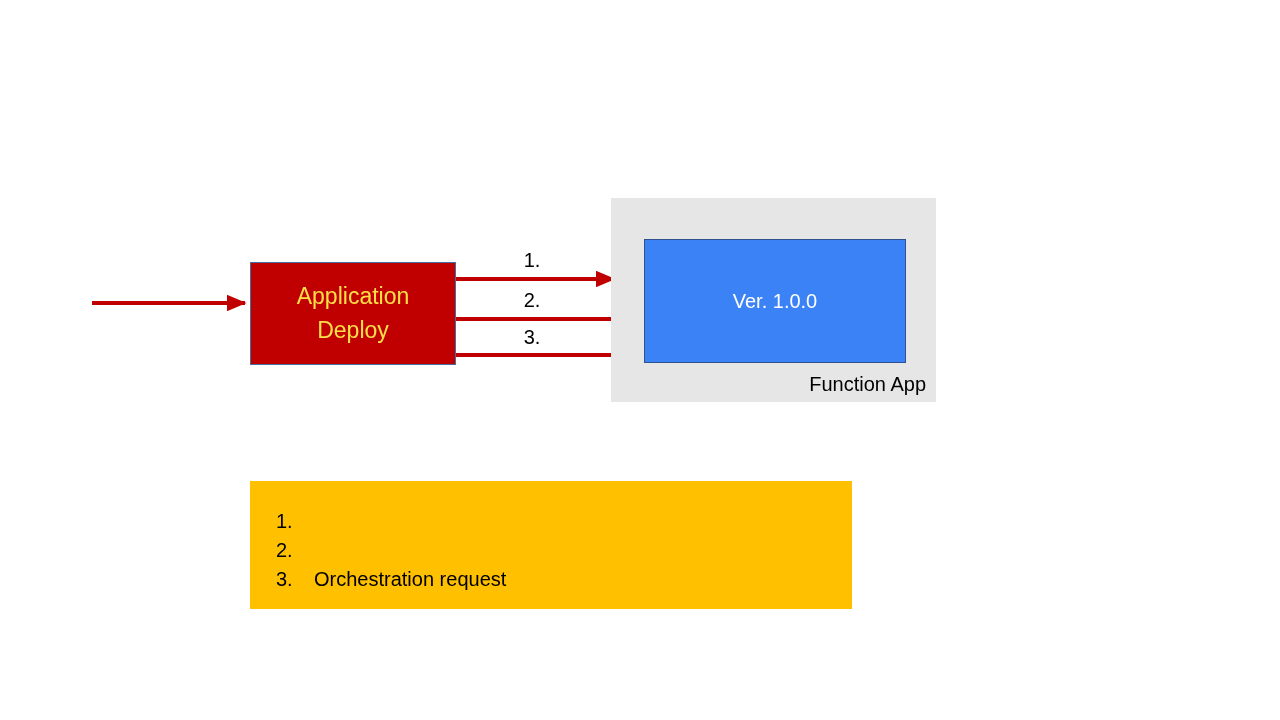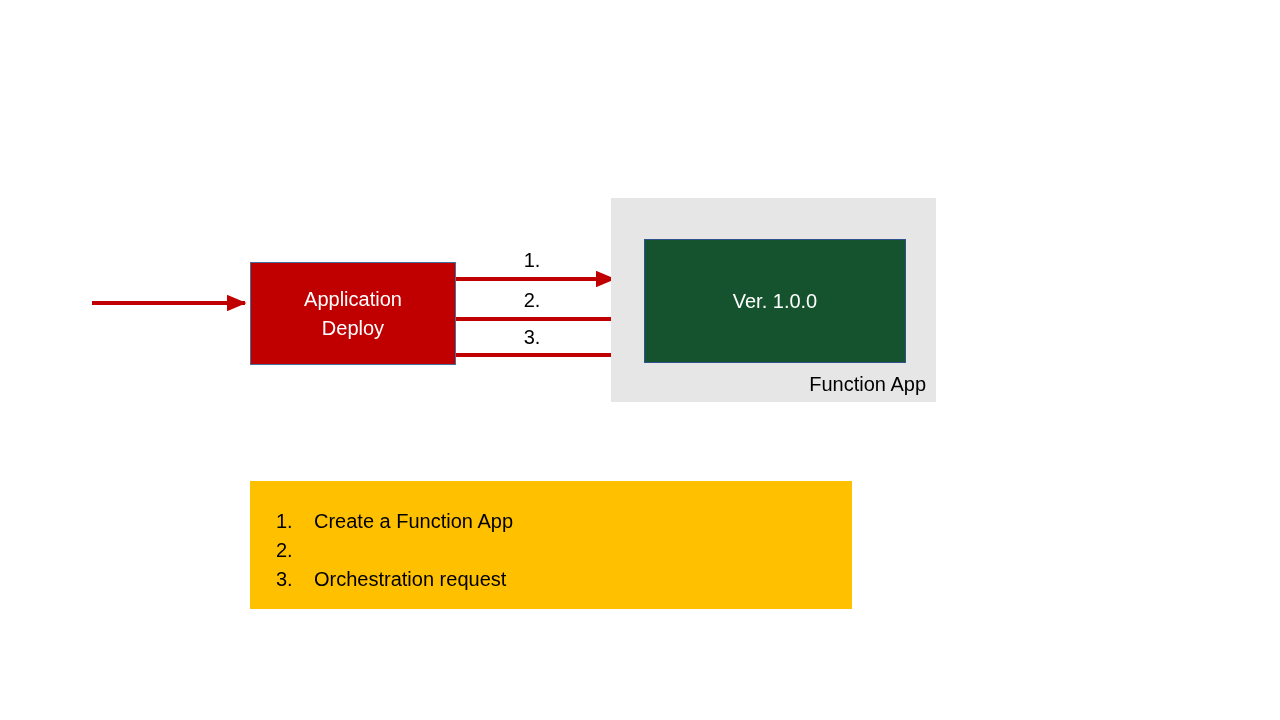--- a/index.html
+++ b/index.html
@@ -55,21 +55,21 @@
     margin-top: 12px;
   }
 
   
   .version-box {
     position: absolute;
     left: 644px;
     top: 239px;
     width: 262px;
     height: 124px;
-    background: #14532d;
+    background: #3b82f6;
     border: 1px solid #2F528F;
     box-sizing: border-box;
     display: flex;
     align-items: center;
     justify-content: center;
   }
   .version-box-label {
     color: #FFFFFF;
     font-size: 20px;
     line-height: 1.25;
@@ -86,22 +86,22 @@
     height: 103px;
     background: #C00000;
     border: 1px solid #41719C;
     box-sizing: border-box;
     display: flex;
     flex-direction: column;
     align-items: center;
     justify-content: center;
   }
   .router-box-label {
-    color: #ffffff;
-    font-size: 20px;
+    color: #fde047;
+    font-size: 23px;
     line-height: 1.45;
     text-align: left;
     white-space: nowrap;
   }
 
   
   .arrow-label {
     position: absolute;
     font-size: 20px;
     color: #000000;
@@ -191,21 +191,20 @@
   </div>
 
   <div class="arrow-label arrow-label-1">1.</div>
   <div class="arrow-label arrow-label-2">2.</div>
   <div class="arrow-label arrow-label-3">3.</div>
 
   <div class="steps-box">
     <ul class="steps-list">
       <li class="step-item">
         <span class="step-number">1.</span>
-        <span class="step-text">Create a Function App</span>
       </li>
       <li class="step-item">
         <span class="step-number">2.</span>
       </li>
       <li class="step-item">
         <span class="step-number">3.</span>
         <span class="step-text">Orchestration request</span>
       </li>
     </ul>
   </div>

